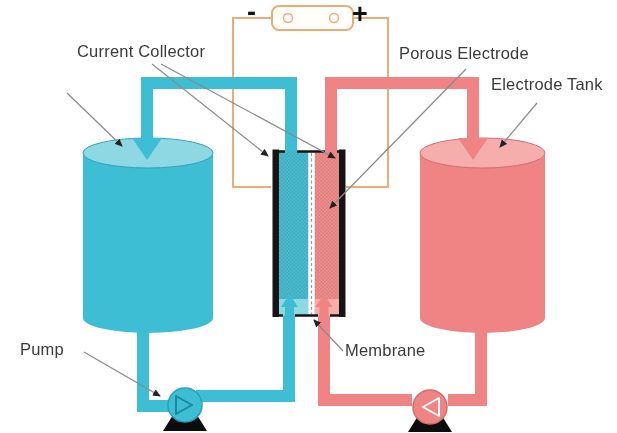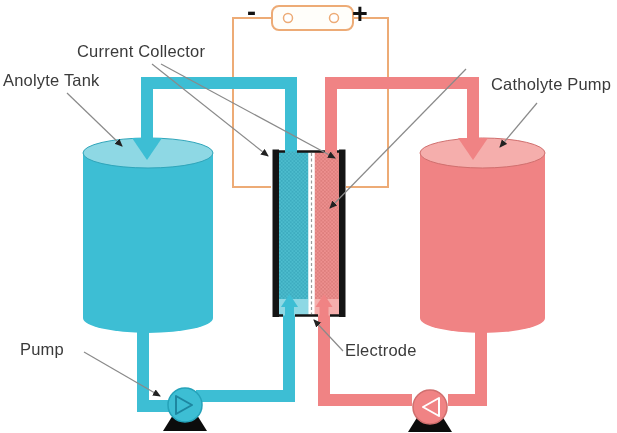--- a/index.html
+++ b/index.html
@@ -149,20 +149,20 @@
       <path class="leader" marker-end="url(#arrHead)" d="M 152,64 L 268,156"></path>
       <path class="leader" marker-end="url(#arrHead)" d="M 161,64 L 335,158"></path>
       <path class="leader" marker-end="url(#arrHead)" d="M 466,69 L 330,208"></path>
       <path class="leader" marker-end="url(#arrHead)" d="M 537,103 L 500,147"></path>
       <path class="leader" marker-end="url(#arrHead)" d="M 84,352 L 160,396"></path>
       <path class="leader" marker-end="url(#arrHead)" d="M 343,351 L 314,320"></path>
     </g>
   </svg>
 
   <div class="label" style="left:77px;top:42px">Current Collector</div>
-  <div class="label" style="left:3px;top:71px">Anolyte Tank</div>
-  <div class="label" style="left:491px;top:75px">Catholyte Pump</div>
+  <div class="label" style="left:399px;top:44px">Porous Electrode</div>
+  <div class="label" style="left:491px;top:75px">Electrode Tank</div>
   <div class="label" style="left:20px;top:340px">Pump</div>
   <div class="label" style="left:345px;top:341px">
-    <div>Electrode</div>
+    <div>Membrane</div>
   </div>
 
 </div>
 
 </body></html>

